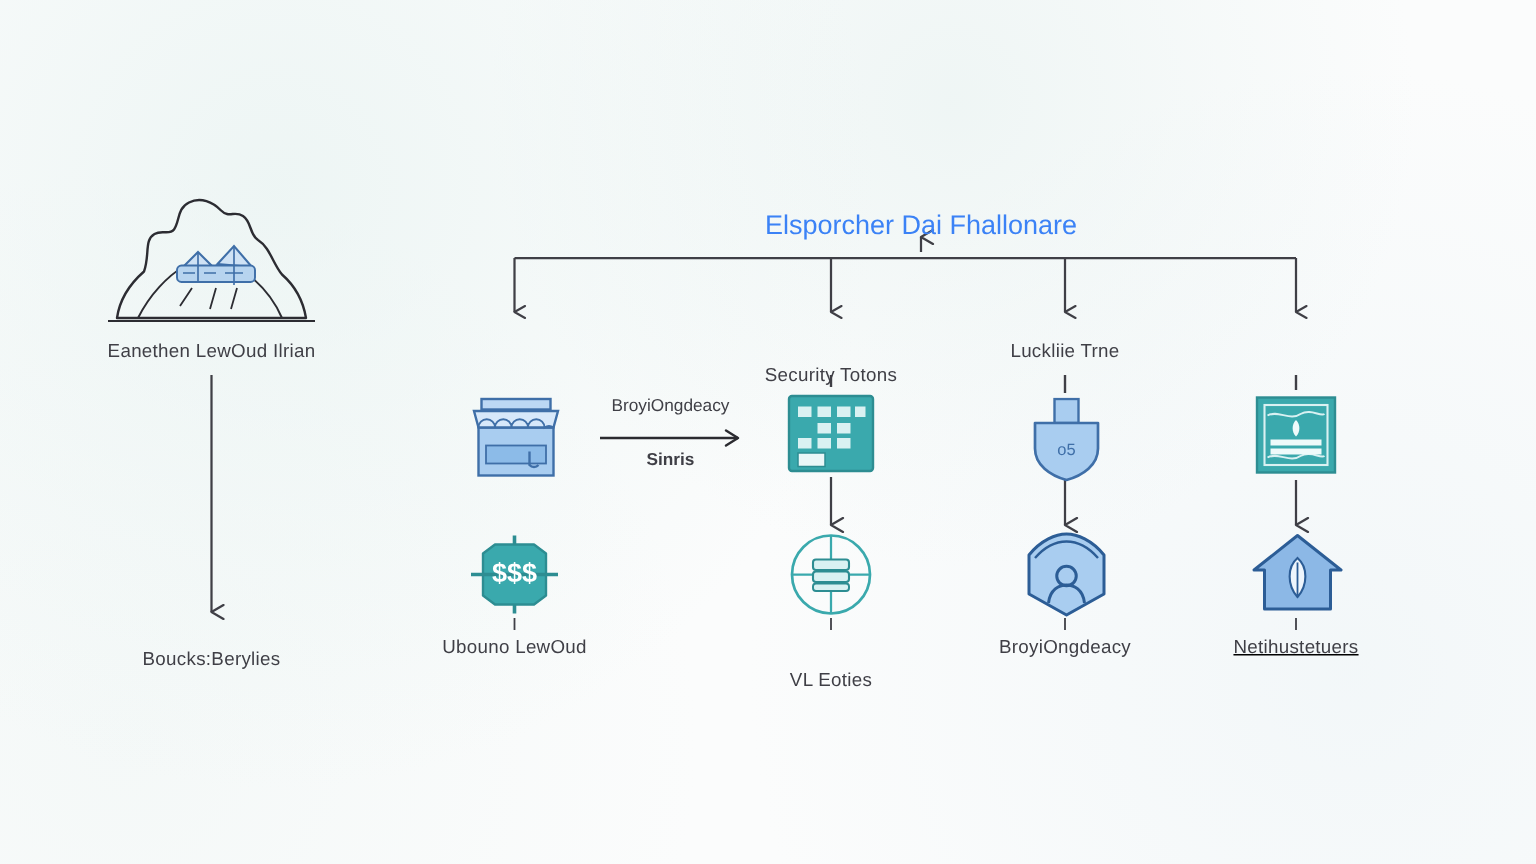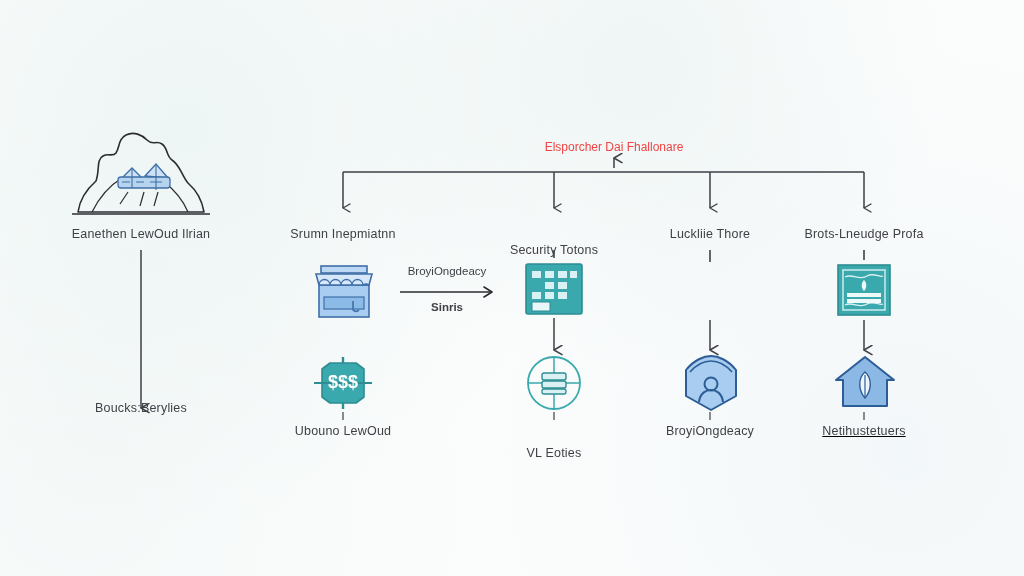--- a/index.html
+++ b/index.html
@@ -42,22 +42,22 @@
     text-align: center;
   }
   .label {
     color: #3f3f46;
     font-size: 12.5px;
     letter-spacing: 0.2px;
     white-space: nowrap;
     line-height: 1.1;
   }
   .label-root {
-    color: #ef4444;
-    font-size: 12px;
+    color: #3b82f6;
+    font-size: 18px;
     white-space: nowrap;
   }
   .icon-box {
     position: absolute;
     display: flex;
     align-items: center;
     justify-content: center;
   }
   .edge-label {
     position: absolute;
@@ -133,35 +133,29 @@
       <path d="M52,56 L60,56 M66,56 L74,56 M80,56 L92,56" stroke="#3f6fa8" stroke-width="1"></path>
       <path d="M62,42 L62,62 M86,38 L86,64" stroke="#3f6fa8" stroke-width="1.1"></path>
       <path d="M58,66 L50,78 M74,66 L70,80 M88,66 L84,80" stroke="#2c2c32" stroke-width="1.2"></path>
       <path d="M2,88 L140,88" stroke="#2c2c32" stroke-width="1.4"></path>
     </svg>
   </div>
   <div class="node" style="left:41px; top:228px; width:200px;">
     <div class="label">Eanethen LewOud Ilrian</div>
   </div>
 
-  <div class="node" style="left:61px; top:402px; width:160px;text-align:center;">
+  <div class="node" style="left:61px; top:433px; width:160px;text-align:center;">
     <div class="label">Boucks:Berylies</div>
   </div>
 
-  <div class="node" style="left:253px; top:228px; width:180px;">
-    <div class="label">Srumn Inepmiatnn</div>
-  </div>
   <div class="node" style="left:474px; top:244px; width:160px;">
     <div class="label">Security Totons</div>
   </div>
   <div class="node" style="left:635px; top:228px; width:150px;">
-    <div class="label">Luckliie Thore</div>
-  </div>
-  <div class="node" style="left:774px; top:228px; width:180px;">
-    <div class="label">Brots-Lneudge Profa</div>
+    <div class="label">Luckliie Trne</div>
   </div>
 
   <div class="icon-box" style="left:313px; top:263px; width:62px; height:58px;">
     <svg width="62" height="58" viewBox="0 0 62 58" xmlns="http://www.w3.org/2000/svg">
       <rect x="6" y="22" width="50" height="32" fill="#a9cdf0" stroke="#3f6fa8" stroke-width="1.6"></rect>
       <rect x="8" y="3" width="46" height="7" fill="#bcd8f4" stroke="#3f6fa8" stroke-width="1.6"></rect>
       <path d="M3,11 L59,11 L56,22 L6,22 Z" fill="#d7e8fa" stroke="#3f6fa8" stroke-width="1.6"></path>
       <path d="M6,22 a5.5,5.5 0 0 1 11,0 a5.5,5.5 0 0 1 11,0 a5.5,5.5 0 0 1 11,0 a5.5,5.5 0 0 1 11,0 a5.5,5.5 0 0 1 6,0" fill="none" stroke="#3f6fa8" stroke-width="1.3"></path>
       <rect x="11" y="34" width="40" height="12" fill="#8cbbe8" stroke="#3f6fa8" stroke-width="1.2"></rect>
       <path d="M40,38 L40,47 a4,4 0 0 0 6,0" fill="none" stroke="#3f6fa8" stroke-width="1.6"></path>
@@ -177,20 +171,27 @@
       <rect x="46" y="9" width="7" height="7" fill="#d9f1f2"></rect>
       <rect x="21" y="20" width="9" height="7" fill="#d9f1f2"></rect>
       <rect x="34" y="20" width="9" height="7" fill="#d9f1f2"></rect>
       <rect x="8" y="30" width="9" height="7" fill="#d9f1f2"></rect>
       <rect x="21" y="30" width="9" height="7" fill="#d9f1f2"></rect>
       <rect x="34" y="30" width="9" height="7" fill="#d9f1f2"></rect>
       <rect x="8" y="40" width="18" height="9" fill="#eaf7f8" stroke="#2d8d92" stroke-width="1"></rect>
     </svg>
   </div>
 
+  <div class="icon-box" style="left:684px; top:265px; width:54px; height:58px;">
+    <svg width="54" height="58" viewBox="0 0 54 58" xmlns="http://www.w3.org/2000/svg">
+      <rect x="19" y="1" width="16" height="16" fill="#a9cdf0" stroke="#3f6fa8" stroke-width="1.6"></rect>
+      <path d="M6,17 L48,17 L48,34 C48,45 38,52 27,55 C16,52 6,45 6,34 Z" fill="#a9cdf0" stroke="#3f6fa8" stroke-width="1.8" stroke-linejoin="round"></path>
+      <text x="27" y="38" font-family="Liberation Sans, sans-serif" font-size="11" fill="#3f6fa8" text-anchor="middle">o5</text>
+    </svg>
+  </div>
 
   <div class="icon-box" style="left:836px; top:263px; width:56px; height:56px;">
     <svg width="56" height="56" viewBox="0 0 56 56" xmlns="http://www.w3.org/2000/svg">
       <rect x="2" y="2" width="52" height="50" fill="#3aa9ad" stroke="#2d8d92" stroke-width="1.6"></rect>
       <rect x="7" y="7" width="42" height="40" fill="none" stroke="#d9f1f2" stroke-width="1.4"></rect>
       <path d="M9,14 C16,10 24,18 31,13 C38,9 44,15 47,13" fill="none" stroke="#d9f1f2" stroke-width="1.3"></path>
       <path d="M9,42 C16,38 24,46 31,41 C38,37 44,43 47,41" fill="none" stroke="#d9f1f2" stroke-width="1.3"></path>
       <path d="M28,17 C31,20 31,25 28,28 C25,25 25,20 28,17 Z" fill="#eefafa"></path>
       <rect x="11" y="30" width="34" height="4" fill="#eefafa"></rect>
       <rect x="11" y="36" width="34" height="4" fill="#eefafa"></rect>

